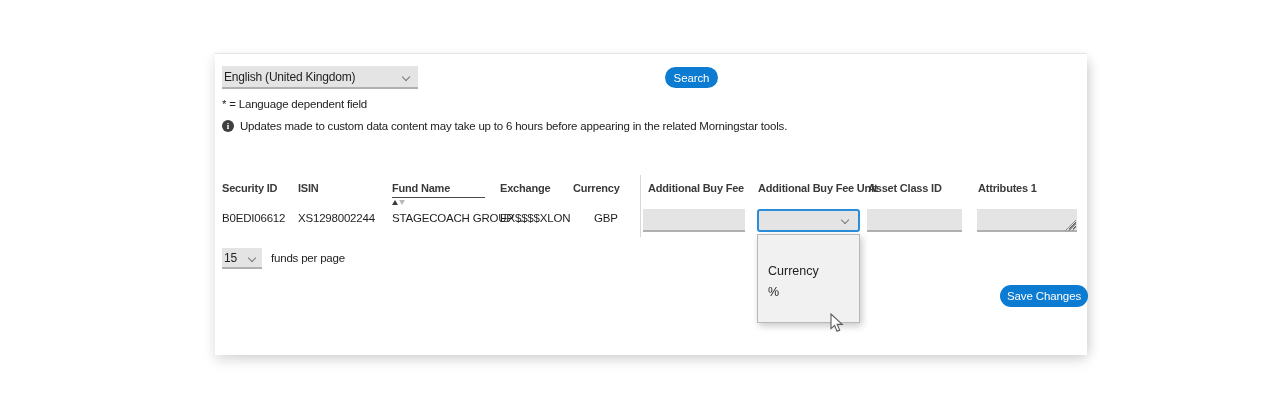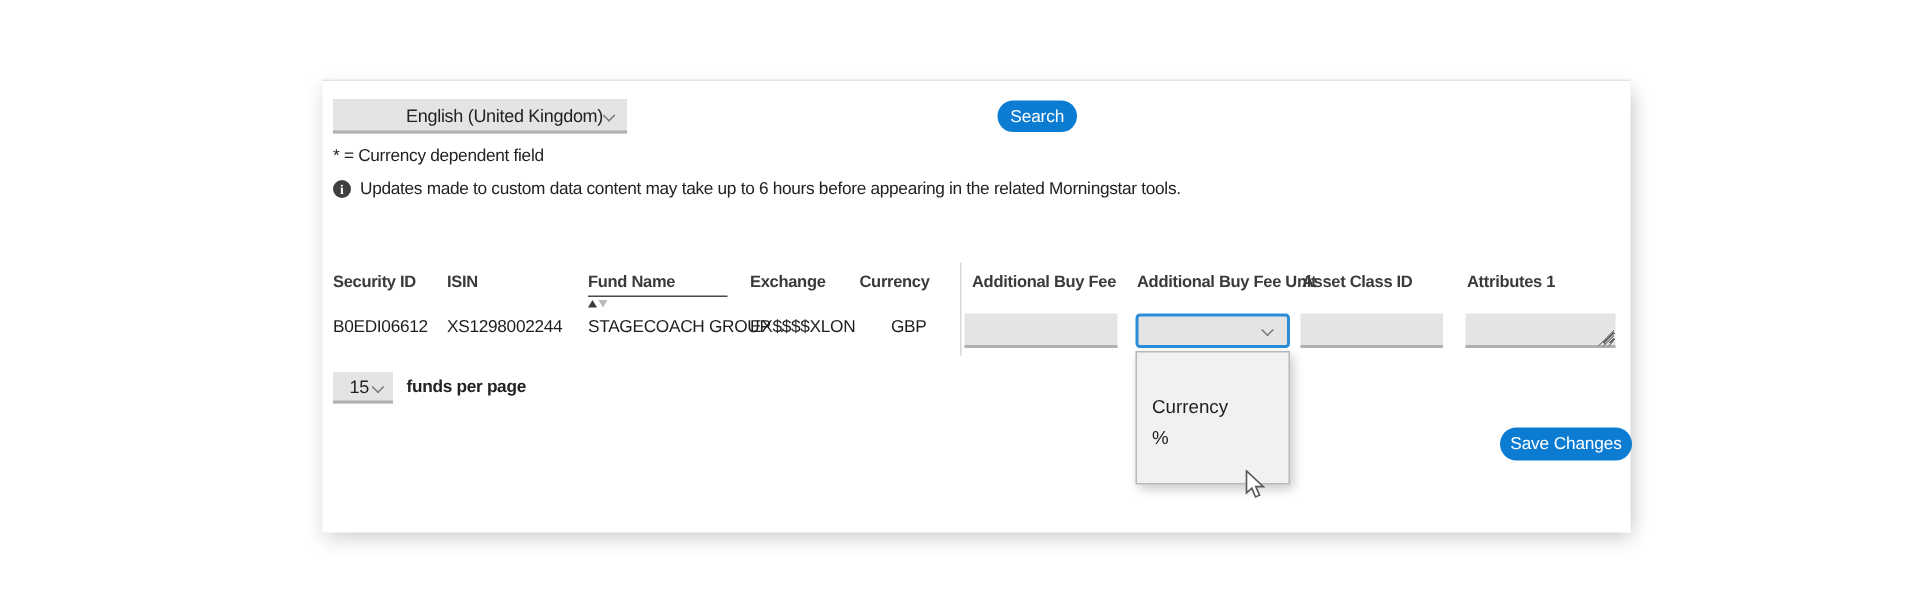--- a/index.html
+++ b/index.html
@@ -15,22 +15,22 @@
   
   .field {
     position:absolute; height:23px; background:var(--field_bg,#e4e4e4);
     border:0; border-bottom:2px solid var(--field_border,#b0b0b0);
     font:12px "Liberation Sans", sans-serif; color:#222; padding:0 8px;
     letter-spacing:-0.2px;
   }
   .selectbox {
     position:absolute; height:23px; background:var(--field_bg,#e4e4e4);
     border-bottom:2px solid var(--field_border,#b0b0b0);
-    display:flex; align-items:center; padding:0 16px; cursor:pointer;
-    font-size:12px; color:#222; letter-spacing:-0.2px;justify-content:flex-end;
+    display:flex; align-items:center; padding:0 2px; cursor:pointer;
+    font-size:12px; color:#222; letter-spacing:-0.2px;
   }
   .chev {
     position:absolute; right:9px; top:8px; width:6px; height:6px;
     border-left:1.5px solid #777; border-bottom:1.5px solid #777;
     transform:rotate(-45deg);
   }
   .btn {
     position:absolute; border:0; border-radius:11px; background:var(--accent_blue,#0c7bd2);
     color:#fff; font:11.5px "Liberation Sans", sans-serif; text-align:left;
     display:flex; align-items:center; justify-content:center; cursor:pointer;
@@ -86,21 +86,21 @@
 
 <div class="stage">
   <div class="card">
 
     <div class="selectbox" style="left:7px; top:12px; width:196px;">
       <span>English (United Kingdom)</span>
       <span class="chev"></span>
     </div>
     <button class="btn" style="left:450px; top:13px; width:53px; height:21px;">Search</button>
 
-    <div class="note" style="left:7px; top:44px;">* = Currency dependent field</div>
+    <div class="note" style="left:7px; top:44px;">* = Language dependent field</div>
     <div class="info-row">
       <span class="info-ic">i</span>
       <span class="note" style="position:static;">Updates made to custom data content may take up to 6 hours before appearing in the related Morningstar tools.</span>
     </div>
 
     <div class="hdr" style="left:7px;">Security ID</div>
     <div class="hdr" style="left:83px;">ISIN</div>
     <div class="hdr sorted" style="left:177px;">Fund Name</div>
     <div class="hdr" style="left:285px;">Exchange</div>
     <div class="hdr" style="left:358px;">Currency</div>
@@ -134,21 +134,21 @@
     <div class="dd-panel">
       <div class="dd-opt blank"></div>
       <div class="dd-opt">Currency</div>
       <div class="dd-opt">%</div>
     </div>
 
     <div class="selectbox" style="left:7px; top:194px; width:40px; height:21px;">
       <span>15</span>
       <span class="chev" style="top:7px; right:7px;"></span>
     </div>
-    <div class="note" style="left:56px; top:198px; font-weight:bold;">funds per page</div>
+    <div class="note" style="left:56px; top:198px; font-weight:normal;">funds per page</div>
 
     <button class="btn" style="left:785px; top:231px; width:88px; height:22px;">Save Changes</button>
   </div>
 
   <div class="cursor">
     <svg width="15" height="20" viewBox="0 0 15 20">
       <path d="M1 1 L1 15.6 L4.6 12.4 L7 18.3 L9.7 17.1 L7.2 11.4 L12.2 11.4 Z" fill="#ffffff" stroke="#5a5a5a" stroke-width="1.1"></path>
     </svg>
   </div>
 </div>

